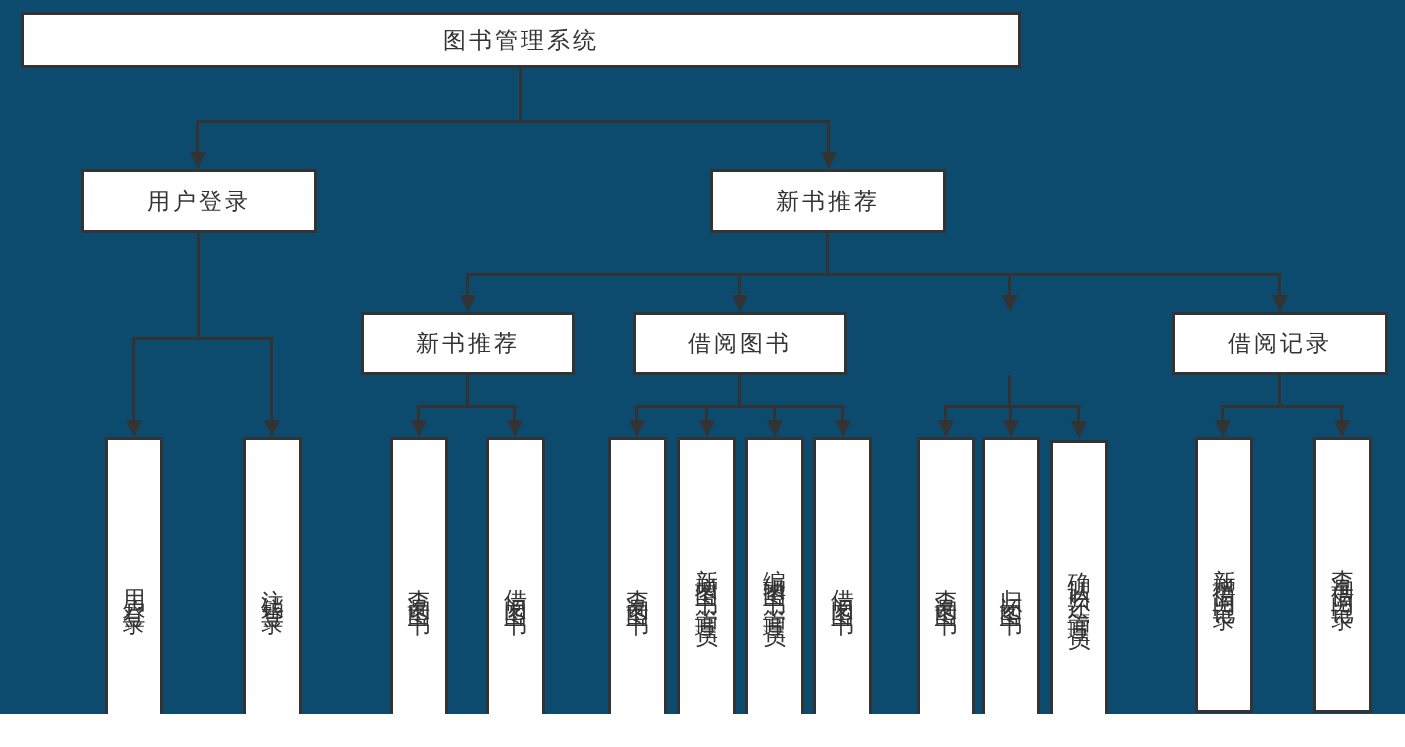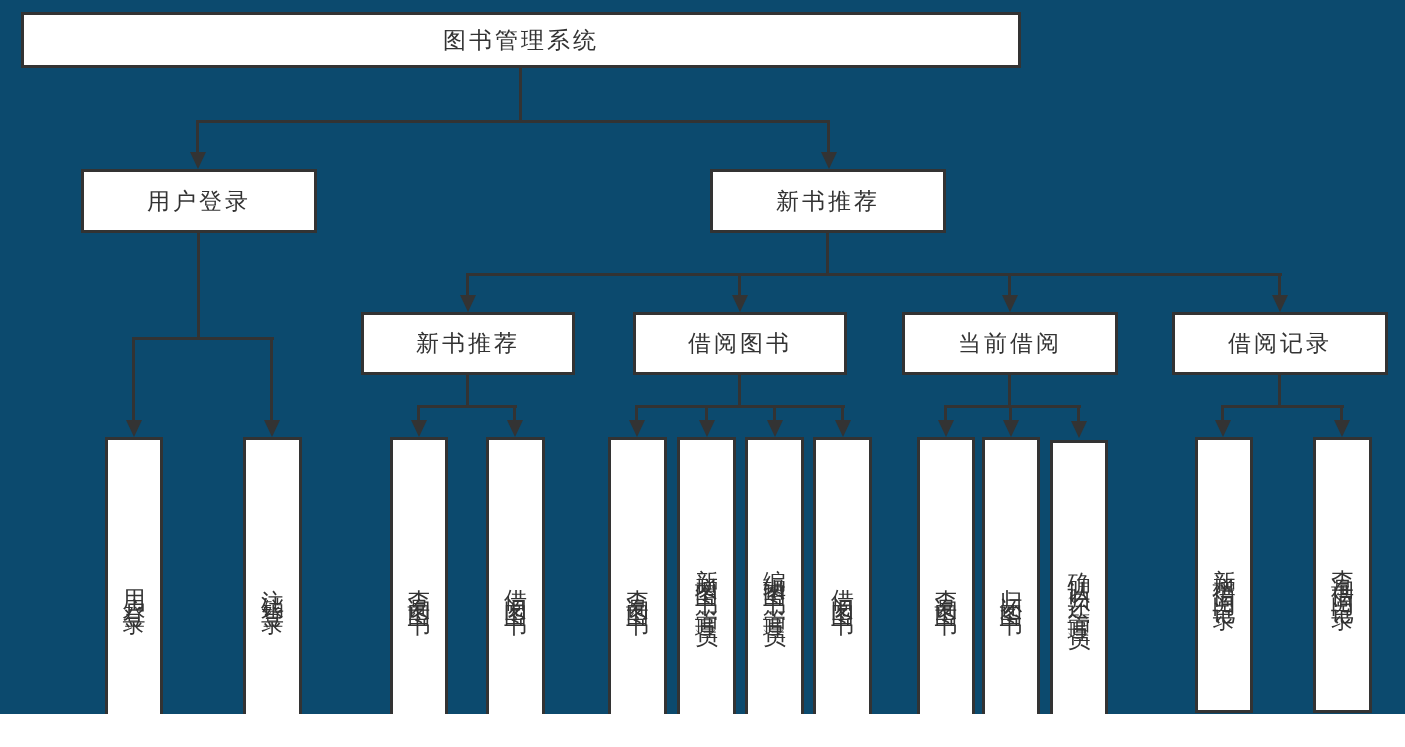--- a/index.html
+++ b/index.html
@@ -61,21 +61,20 @@
   <div class="arrow" style="left:460px;top:295px"></div>
   <div class="v" style="left:738px;top:273px;height:24px"></div>
   <div class="arrow" style="left:732px;top:295px"></div>
   <div class="v" style="left:1008px;top:273px;height:24px"></div>
   <div class="arrow" style="left:1002px;top:295px"></div>
   <div class="v" style="left:1278px;top:273px;height:24px"></div>
   <div class="arrow" style="left:1272px;top:295px"></div>
 
   <div class="node" style="left:361px;top:312px;width:214px;height:63px">新书推荐</div>
   <div class="node" style="left:633px;top:312px;width:214px;height:63px">借阅图书</div>
-  <div class="node" style="left:902px;top:312px;width:216px;height:63px">当前借阅</div>
   <div class="node" style="left:1172px;top:312px;width:216px;height:63px">借阅记录</div>
 
   <div class="v" style="left:466px;top:375px;height:32px"></div>
   <div class="h" style="left:417px;top:405px;width:100px"></div>
   <div class="v" style="left:417px;top:405px;height:17px"></div>
   <div class="arrow" style="left:411px;top:420px"></div>
   <div class="v" style="left:513px;top:405px;height:17px"></div>
   <div class="arrow" style="left:507px;top:420px"></div>
 
   <div class="v" style="left:738px;top:375px;height:32px"></div>

